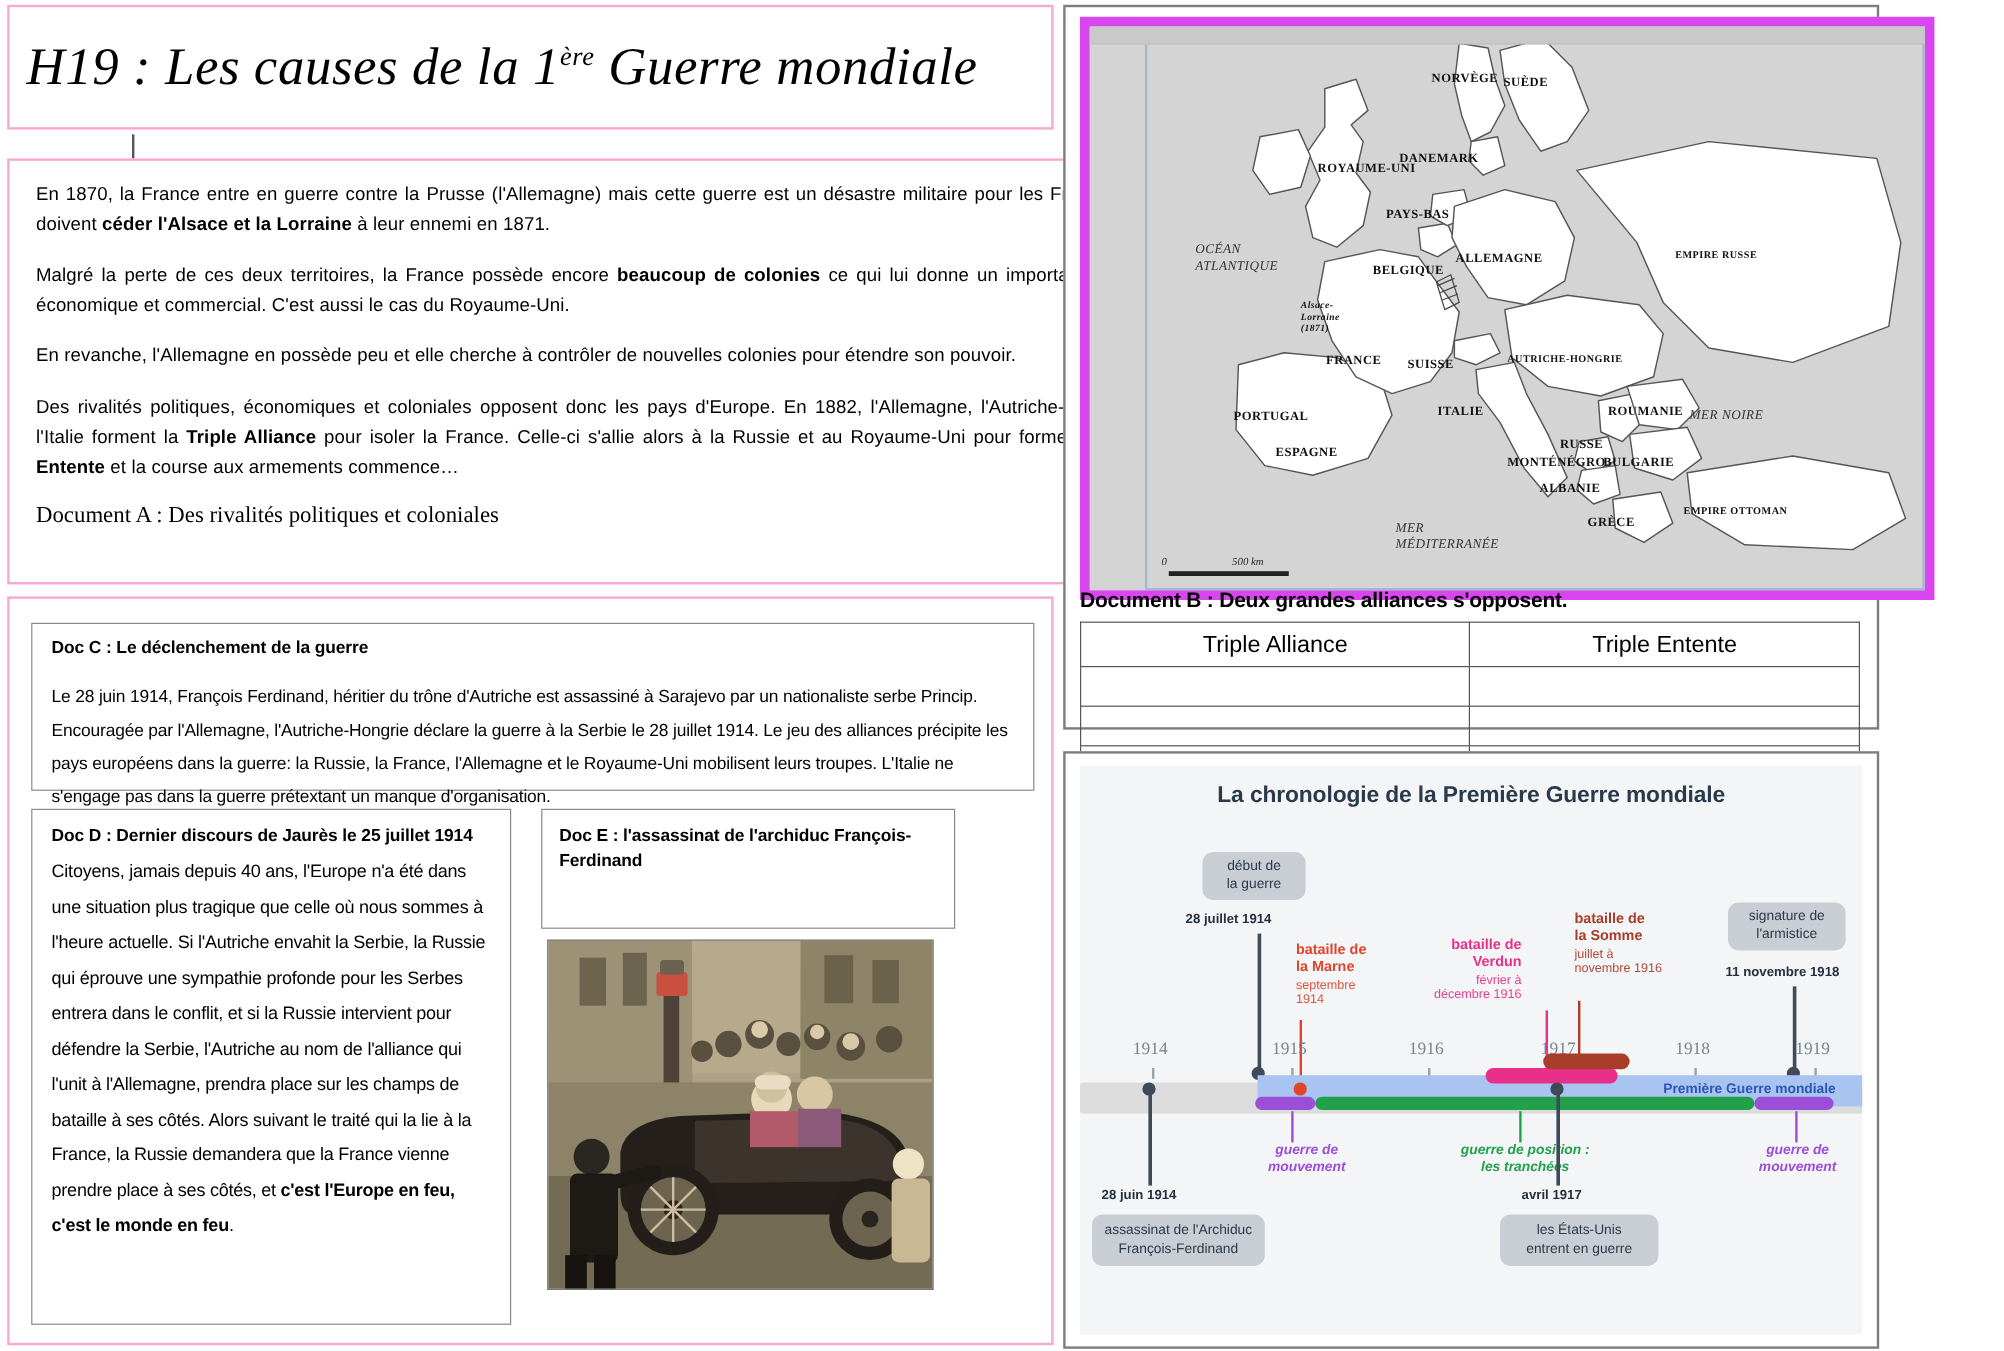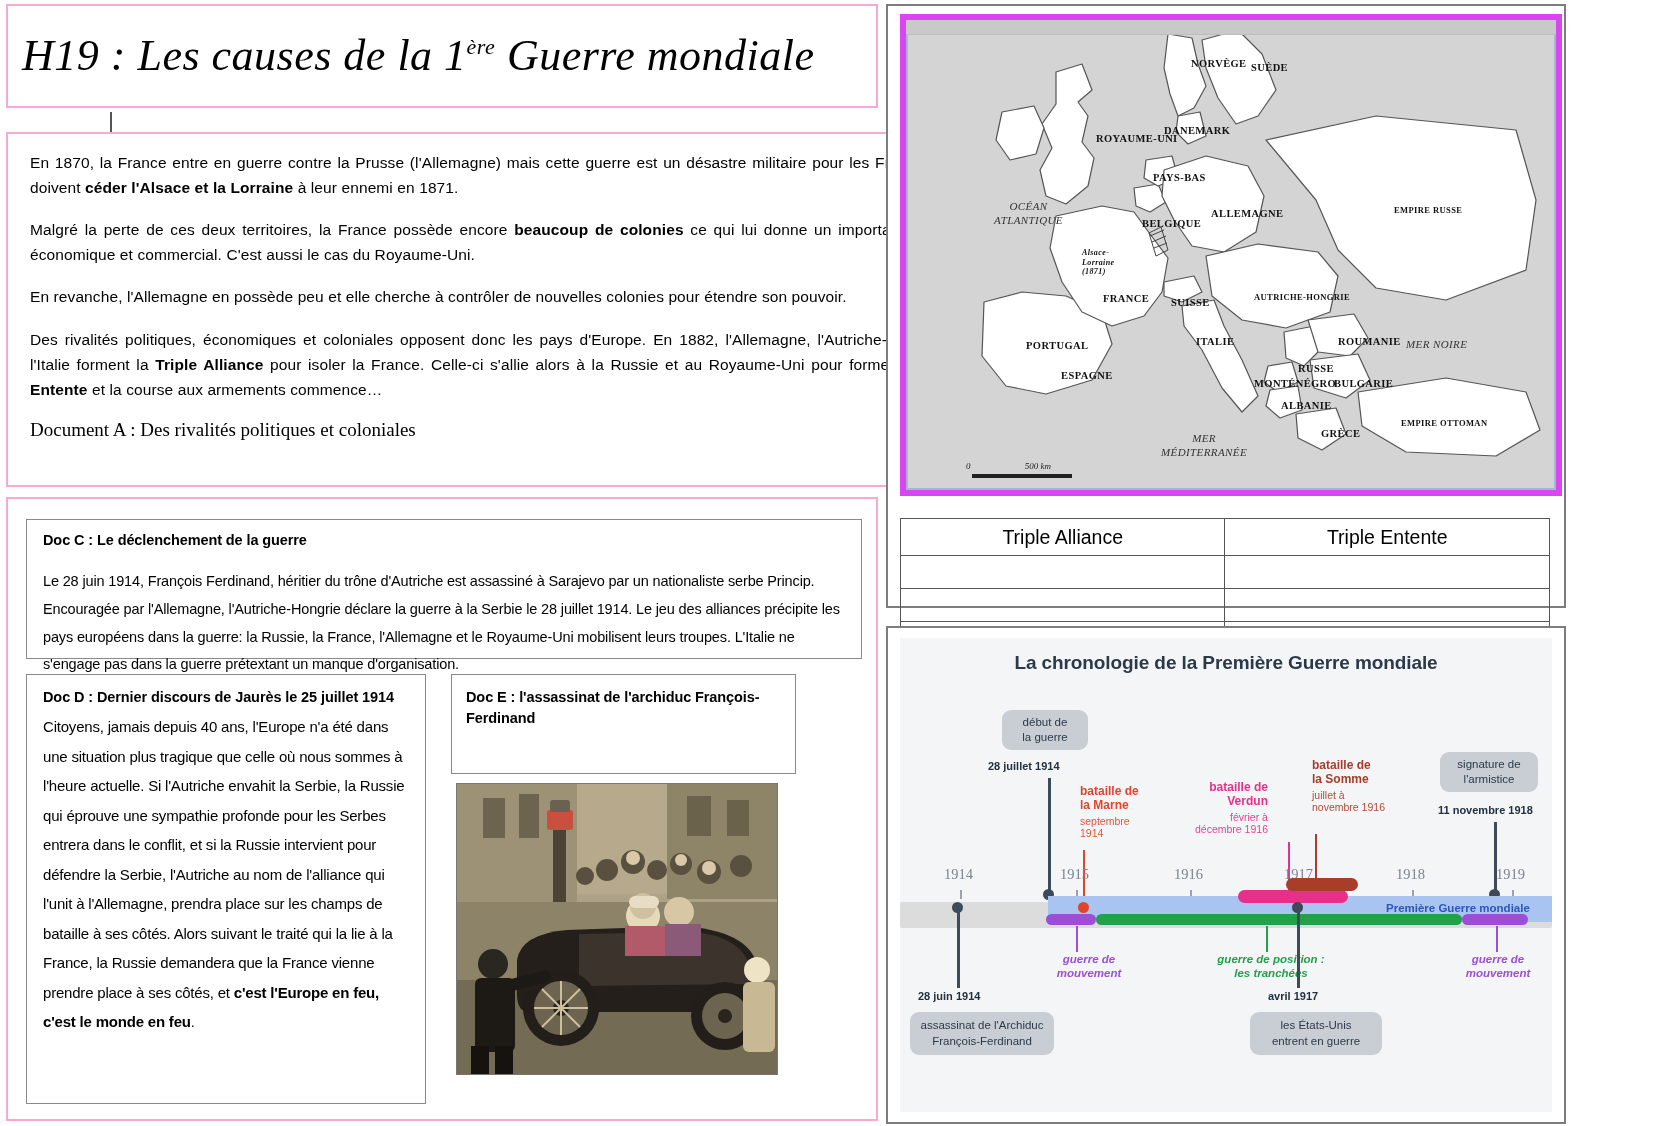--- a/index.html
+++ b/index.html
@@ -41,25 +41,25 @@
   .docE-title{font-size:14.5px;font-weight:bold;line-height:1.45;letter-spacing:-.1px;}
 
   
   .docE-img{position:absolute;left:448px;top:284px;width:320px;height:290px;
             border:1px solid #777;overflow:hidden;background:#b9b2a0;}
 
   
   .right-col{position:absolute;left:886px;top:4px;width:780px;}
 
   .mapbox{position:absolute;left:0;top:0;width:680px;height:604px;border:2px solid #7d7d7d;background:#fff;box-sizing:border-box;}
-  .map-inner{position:absolute;left:12px;top:8px;width:650px;height:470px;border:6px solid #d946ef;background:#d4d4d4;overflow:hidden;}
+  .map-inner{position:absolute;left:12px;top:8px;width:650px;height:470px;border:8px solid #d946ef;background:#d4d4d4;overflow:hidden;padding-left:46px;}
   .map-topband{position:absolute;left:0;top:0;width:100%;height:14px;background:#c9c9c9;border-bottom:1px solid #bdbdbd;}
   .map-label{position:absolute;font-family:"Liberation Serif",serif;font-weight:bold;font-size:10.5px;
              letter-spacing:.4px;color:#111;white-space:nowrap;}
-  .map-label.sea{font-weight:normal;font-style:italic;font-size:11px;color:#333;text-align:center;line-height:1.25;}
+  .map-label.sea{font-weight:normal;font-style:italic;font-size:11px;color:#333;text-align:left;line-height:1.25;}
   .map-label.small{font-size:8.5px;}
   .map-label.ital-s{font-style:italic;font-weight:bold;font-size:8px;line-height:1.2;}
   .scale-wrap{position:absolute;left:60px;bottom:12px;width:130px;font-family:"Liberation Serif",serif;
               font-style:italic;font-size:9px;color:#222;}
   .scale-bar{height:4px;background:#222;margin-top:3px;width:100px;margin-left:6px;}
 
   .docB-caption{position:absolute;left:12px;top:484px;font-size:17.5px;font-weight:bold;letter-spacing:-.2px;}
   .docB-table{position:absolute;left:12px;top:512px;width:650px;border-collapse:collapse;}
   .docB-table td{border:1px solid #555;height:30px;text-align:center;font-size:19px;}
   .docB-table td.head{font-weight:normal;font-size:19.5px;height:34px;}
@@ -287,20 +287,21 @@
             <div class="map-label sea" style="left: 500px; top: 318px;">MER NOIRE</div>
           </div>
         <div class="map-label ital-s" style="left:176px;top:228px;">Alsace-<br>Lorraine<br>(1871)</div>
         <div class="scale-wrap">
           <span>0</span>
           <span style="margin-left:52px;">500 km</span>
           <div class="scale-bar"></div>
         </div>
       </div>
 
+      <div class="docB-caption">Document B : Deux grandes alliances s'opposent.</div>
       <table class="docB-table">
         <tbody id="docB-tbody">
             <tr>
               <td class="head">Triple Alliance</td>
               <td class="head">Triple Entente</td>
             </tr>
             <tr>
               <td>&nbsp;</td>
               <td>&nbsp;</td>
             </tr>

